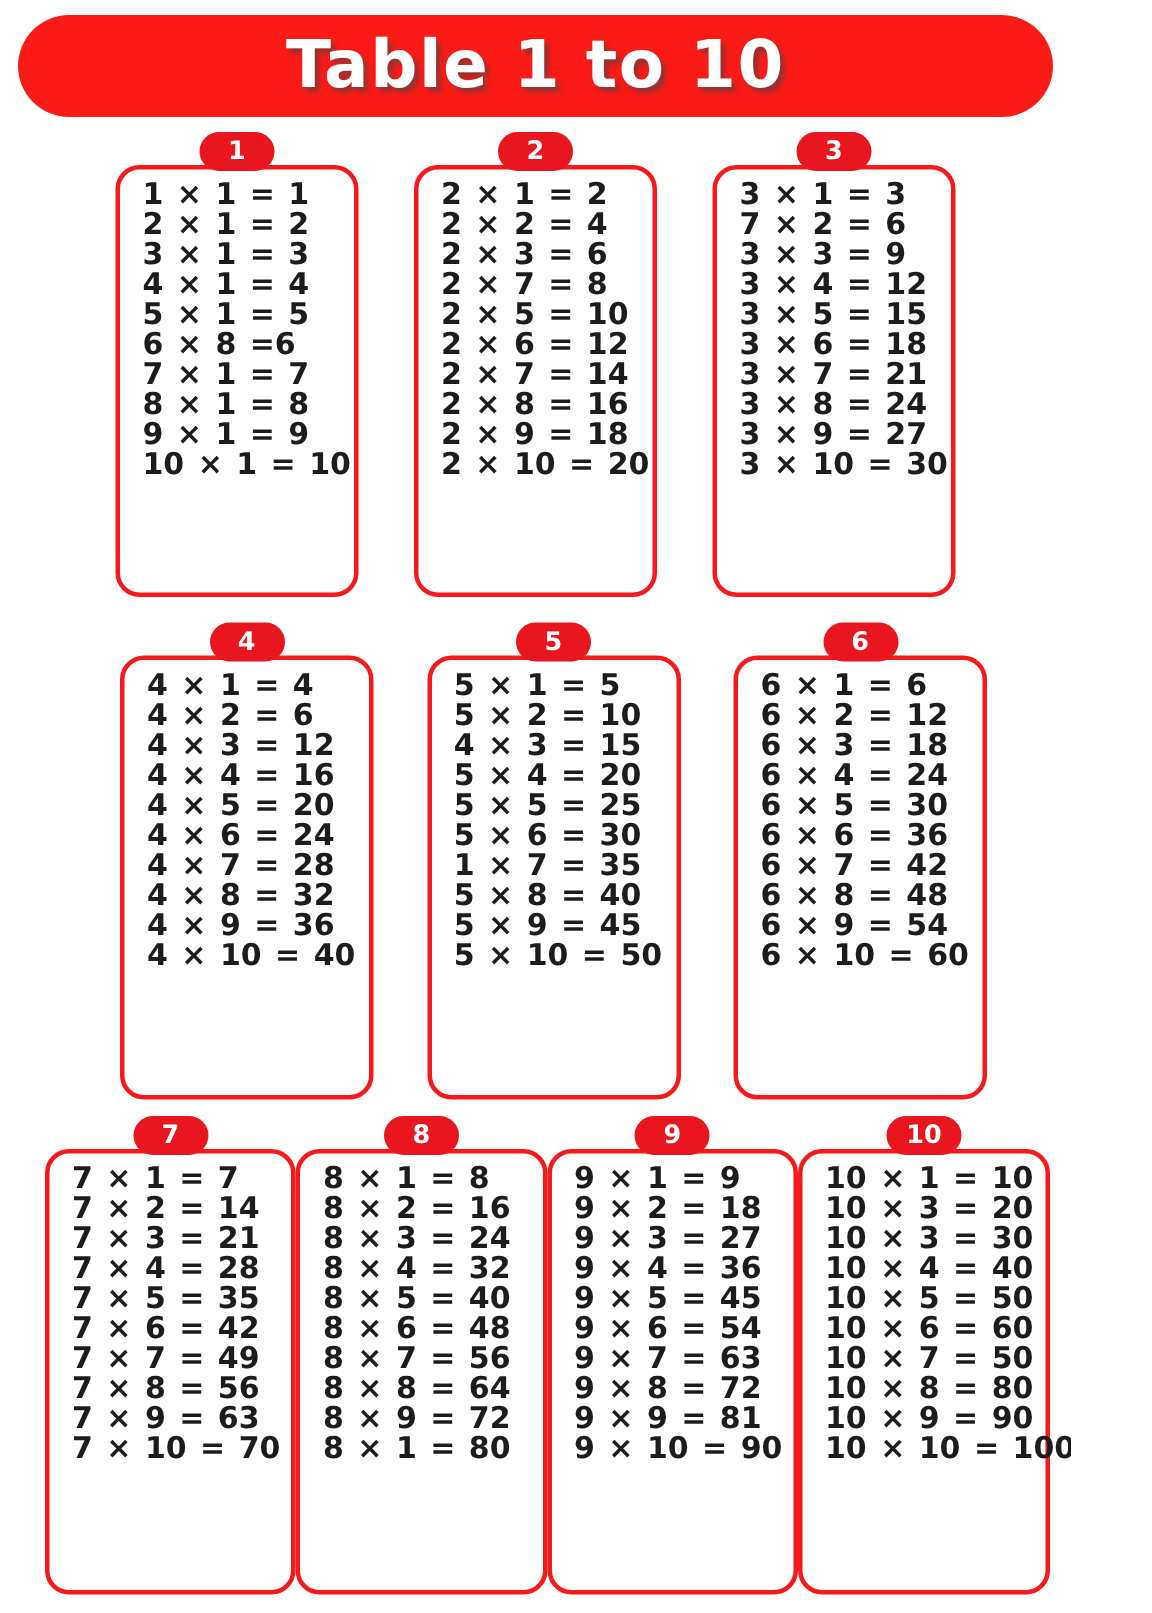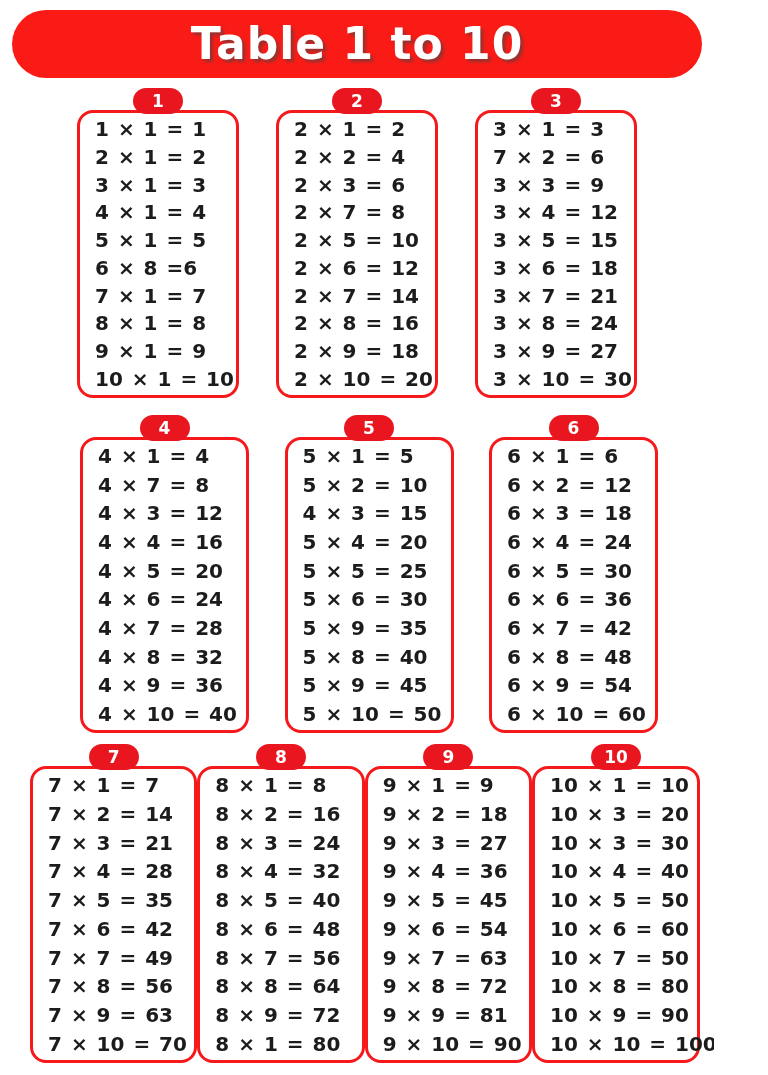--- a/index.html
+++ b/index.html
@@ -35,21 +35,21 @@
   .badge{
     min-width:50px;height:26px;padding:0 9px;box-sizing:border-box;
     background:var(--badge-red);border-radius:13px;
     display:flex;align-items:center;justify-content:center;
     position:relative;z-index:2;margin-bottom:-4px;
   }
   .badge-num{color:var(--white);font-weight:bold;font-size:17px;line-height:1;}
   .card{
     width:100%;box-sizing:border-box;background:var(--white);
     border:3px solid var(--border-red);border-radius:16px;
-    display:flex;flex-direction:column;justify-content:space-between;
+    display:flex;flex-direction:column;justify-content:flex-start;
     padding:6px 2px 6px 15px;
   }
   .row-1 .card{height:288px;}
   .row-2 .card{height:296px;}
   .row-3 .card{height:297px;}
   .eq{
     font-size:20px;font-weight:bold;color:var(--text-dark);
     white-space:pre;line-height:1;word-spacing:2px;
   }
 </style>
@@ -114,21 +114,21 @@
           </div>
   </div>
       </div>
     <div class="row row-2">
         <div class="card-group">
     <div class="badge">
       <span class="badge-num">4</span>
     </div>
     <div class="card">
             <div class="eq">4 × 1 = 4</div>
-            <div class="eq">4 × 7 = 8</div>
+            <div class="eq">4 × 2 = 6</div>
             <div class="eq">4 × 3 = 12</div>
             <div class="eq">4 × 4 = 16</div>
             <div class="eq">4 × 5 = 20</div>
             <div class="eq">4 × 6 = 24</div>
             <div class="eq">4 × 7 = 28</div>
             <div class="eq">4 × 8 = 32</div>
             <div class="eq">4 × 9 = 36</div>
             <div class="eq">4 × 10 = 40</div>
           </div>
   </div>
@@ -136,21 +136,21 @@
     <div class="badge">
       <span class="badge-num">5</span>
     </div>
     <div class="card">
             <div class="eq">5 × 1 = 5</div>
             <div class="eq">5 × 2 = 10</div>
             <div class="eq">4 × 3 = 15</div>
             <div class="eq">5 × 4 = 20</div>
             <div class="eq">5 × 5 = 25</div>
             <div class="eq">5 × 6 = 30</div>
-            <div class="eq">5 × 9 = 35</div>
+            <div class="eq">1 × 7 = 35</div>
             <div class="eq">5 × 8 = 40</div>
             <div class="eq">5 × 9 = 45</div>
             <div class="eq">5 × 10 = 50</div>
           </div>
   </div>
         <div class="card-group">
     <div class="badge">
       <span class="badge-num">6</span>
     </div>
     <div class="card">

